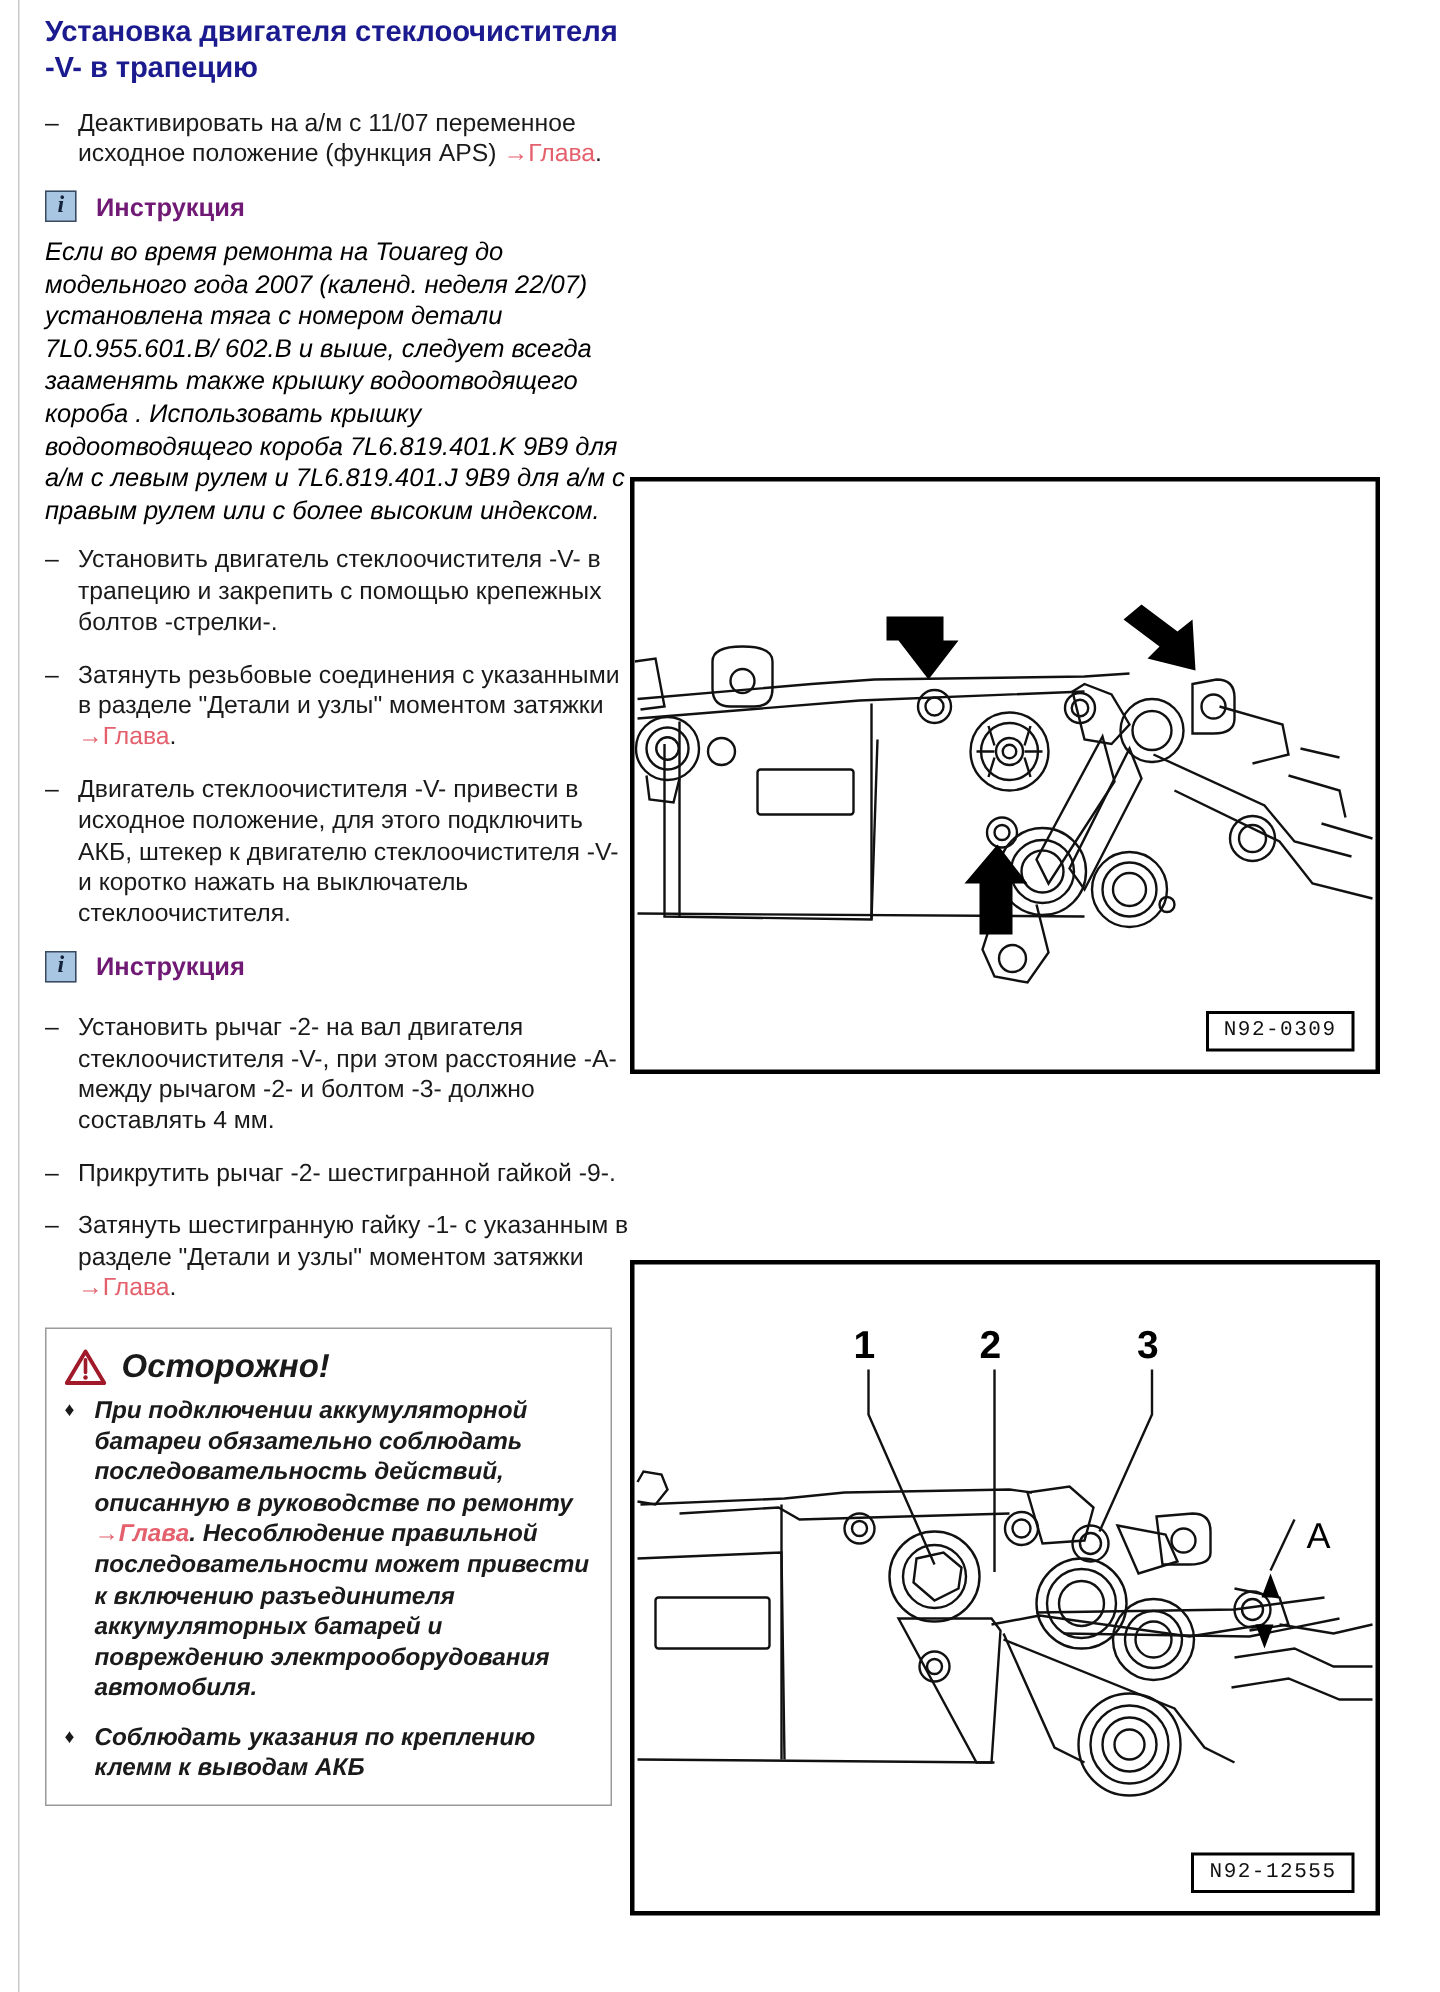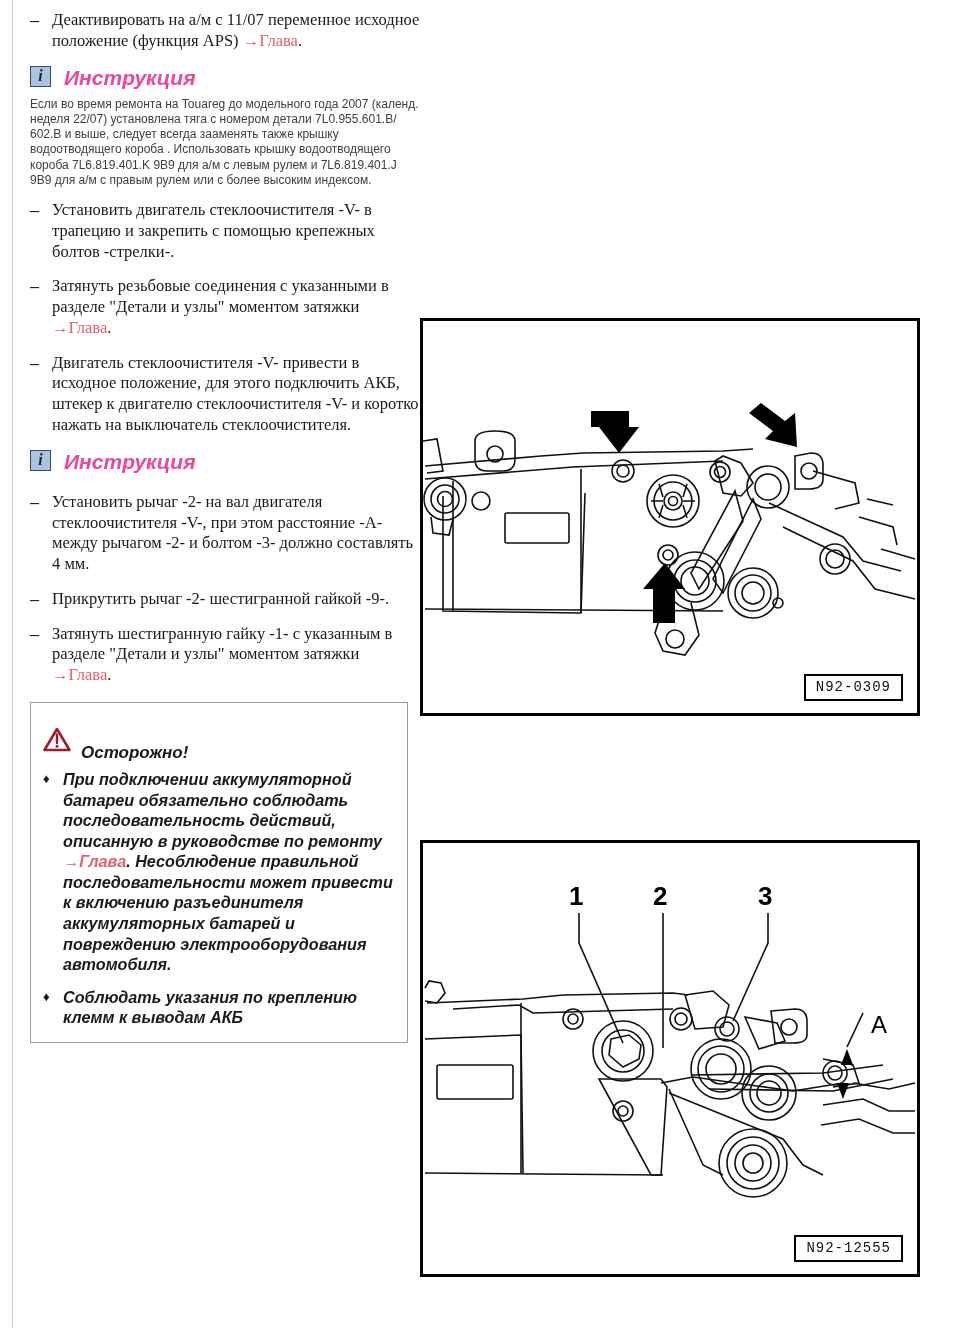--- a/index.html
+++ b/index.html
@@ -50,21 +50,21 @@
     display: flex;
     margin: 0 0 14px 0;
     font-size: 16.5px;
     line-height: 1.26;
   }
   .bullet .dash {
     width: 22px;
     flex: 0 0 22px;
     color: #1a1a1a;
   }
-  .bullet .btext { flex: 1 1 auto; font-family: Liberation Serif, serif; }
+  .bullet .btext { flex: 1 1 auto; }
 
   .link {
     color: #e4606d;
     white-space: nowrap;
   }
   .link .arrow { color: #e4606d; }
 
   
   .note { margin: 0 0 12px 0; }
   .note-head {
@@ -99,52 +99,51 @@
     width: 21px; height: 21px;
     line-height: 20px;
     text-align: center;
     font-family: "Liberation Serif", serif;
     font-weight: bold;
     font-style: italic;
     font-size: 16px;
     color: #14233a;
   }
   .note-title {
+    font-weight: bold;
+    font-size: 17px;
+    color: #701a75;
+  }
+  .note-body {
     font-style: italic;
-    font-weight: bold;
-    font-size: 21px;
-    color: #ec4899;
-  }
-  .note-body {
-    font-size: 12px;
+    font-size: 17px;
     line-height: 1.27;
-    color: #404040;
+    color: #000000;
   }
 
   
   .caution {
     margin-top: 16px;
     border: 1px solid #9a9a9a;
     padding: 12px 12px 14px 12px;
     box-sizing: border-box;
     width: 378px;
   }
   .caution-head {
     display: flex;
     align-items: center;
     gap: 10px;
     margin-bottom: 6px;
   }
   .icon-warning { width: 28px; height: 25px; flex: 0 0 28px; }
   .caution-title {
     font-style: italic;
     font-weight: bold;
-    font-size: 17px;
+    font-size: 22px;
     color: #1a1a1a;
-    margin-top: 28px;
   }
   .cbullet {
     display: flex;
     margin-bottom: 12px;
     font-style: italic;
     font-weight: bold;
     font-size: 16.2px;
     line-height: 1.27;
   }
   .cbullet:last-child { margin-bottom: 0; }
@@ -197,20 +196,21 @@
 </style>
 </head>
 <body>
 
 <div class="page-rule-left"></div>
 
 <div class="page">
 
   <div class="col-left">
 
+    <h1 class="doc-title">Установка двигателя стеклоочистителя -V- в трапецию</h1>
 
     <div class="bullet">
       <span class="dash">–</span>
       <span class="btext"><span>Деактивировать на а/м с 11/07 переменное исходное положение (функция APS) </span><span class="link"><span class="arrow">→</span><span>Глава</span></span><span>.</span></span>
     </div>
 
     <div class="note">
       <div class="note-head">
         <span class="icon-info">
           <span class="shadow"></span>

